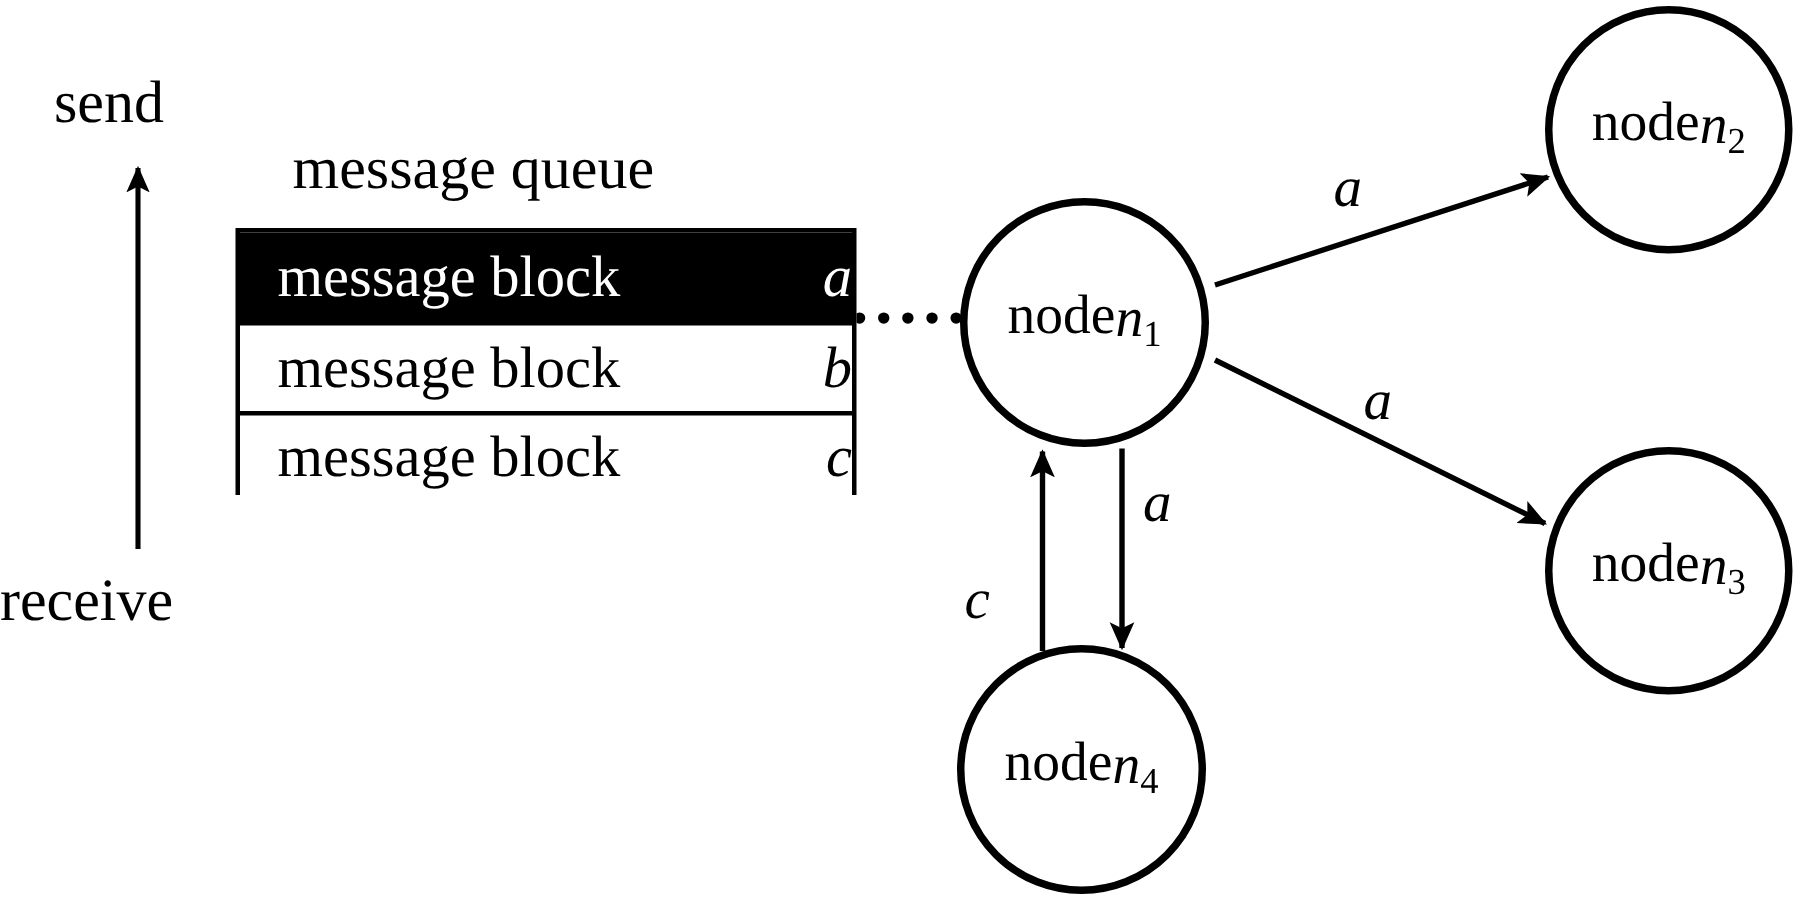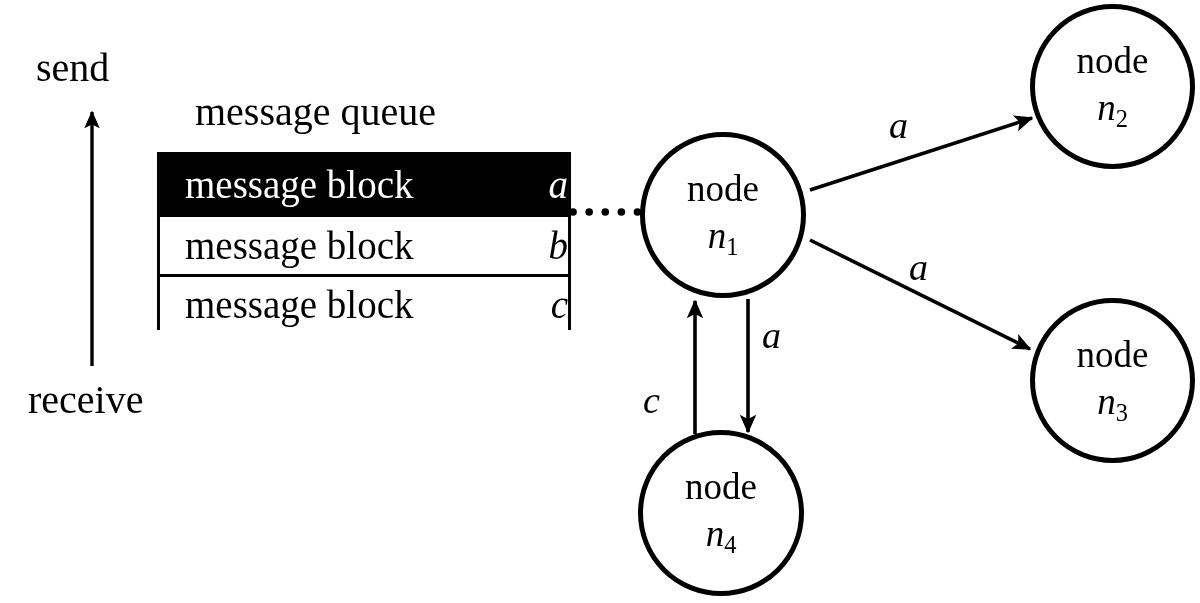--- a/index.html
+++ b/index.html
@@ -26,21 +26,21 @@
   .lbl {
     position: absolute;
     white-space: nowrap;
     line-height: 1;
   }
   
   .axis-word {
     font-size: 40px;
   }
   #send-label   { left: 36px;  top: 48px; }
-  #receive-label{ left: 0px;   top: 380px; margin-left: 28px; }
+  #receive-label{ left: 0px;   top: 380px; }
 
   
   #queue-title {
     left: 195px;
     top: 92px;
     font-size: 40px;
   }
   #queue-box {
     position: absolute;
     left: 157px;
@@ -77,21 +77,20 @@
   }
 
   
   .node {
     position: absolute;
     box-sizing: border-box;
     border: 5px solid #000;
     border-radius: 50%;
     background: #ffffff;
     display: flex;
-    flex-direction: column;
     align-items: center;
     justify-content: center;
   }
   .node .node-word {
     font-size: 37px;
     line-height: 1;
     margin-bottom: 10px;
   }
   .node .node-id {
     font-size: 37px;

